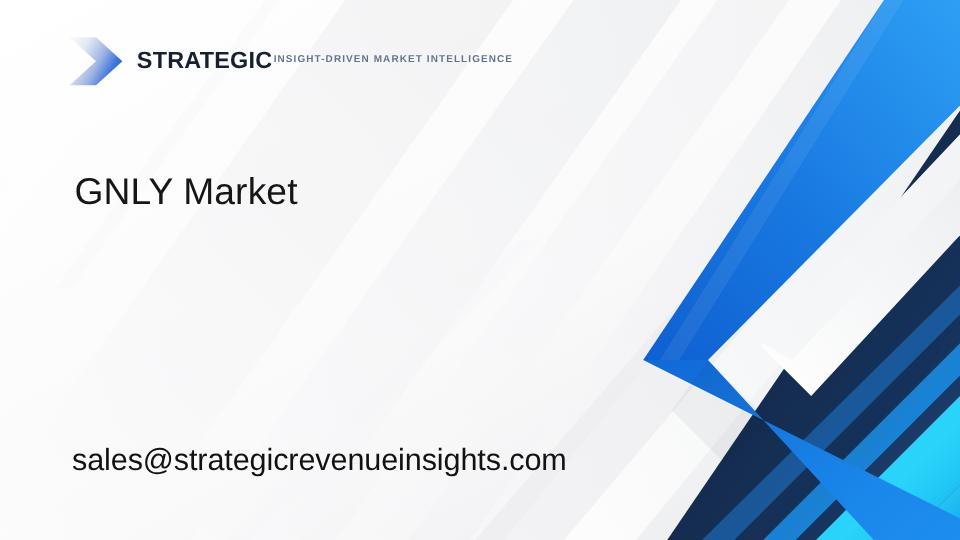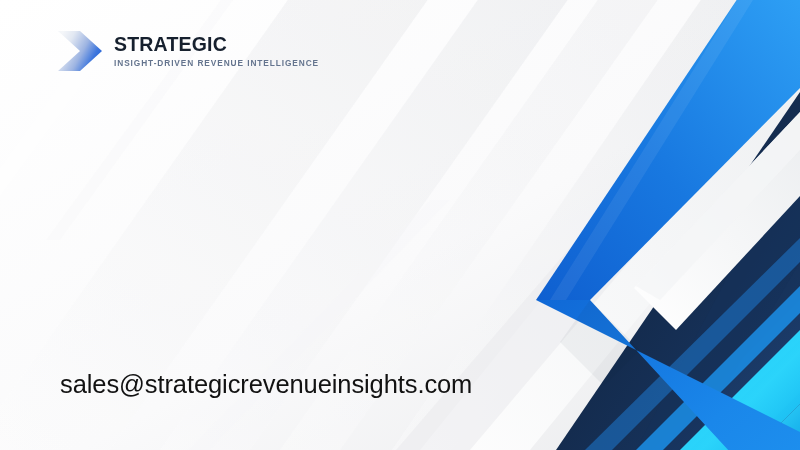--- a/index.html
+++ b/index.html
@@ -22,21 +22,21 @@
 
   
   #logo-block {
     position:absolute;
     left:56px; top:28px;
     display:flex;
     align-items:center;
     gap:10px;
   }
   #logo-mark { width:48px; height:46px; flex:0 0 auto; display:block; }
-  #logo-text-block { display:flex; flex-direction:column; gap:1px; }
+  #logo-text-block { display:flex; flex-direction:row; gap:1px; }
   .logo-word {
     font-family:"Liberation Sans", sans-serif;
     font-weight:bold;
     font-size:19.5px;
     letter-spacing:0.2px;
     line-height:1.04;
     color:#16202e;
     white-space:nowrap;
   }
   #logo-tagline {
@@ -193,20 +193,21 @@
           <stop offset="55%" stop-color="#9db4e2"></stop>
           <stop offset="80%" stop-color="#3f77dd"></stop>
           <stop offset="100%" stop-color="#1f5fd6"></stop>
         </linearGradient>
       </defs>
       <path d="M2 3 L24 3 L46 23 L24 43 L2 43 L24 23 Z" fill="url(#gMark)"></path>
     </svg>
 
     <div id="logo-text-block">
       <div class="logo-word">STRATEGIC</div>
-      <div id="logo-tagline">INSIGHT-DRIVEN REVENUE INTELLIGENCE</div>
+      <div id="logo-tagline">INSIGHT-DRIVEN MARKET INTELLIGENCE</div>
     </div>
   </div>
 
+  <div id="headline">GNLY Market</div>
 
   <div id="contact-email">sales@strategicrevenueinsights.com</div>
 
 </div>
 
 </body></html>

